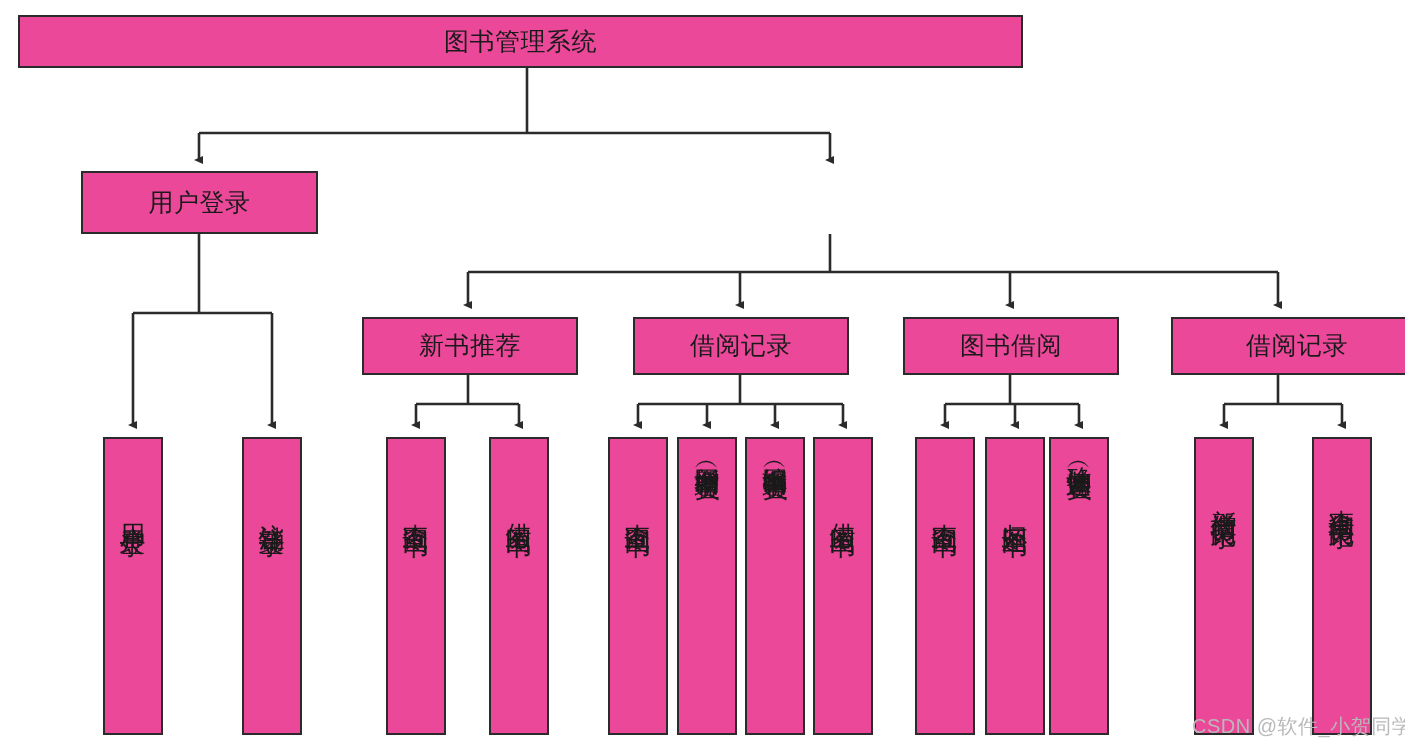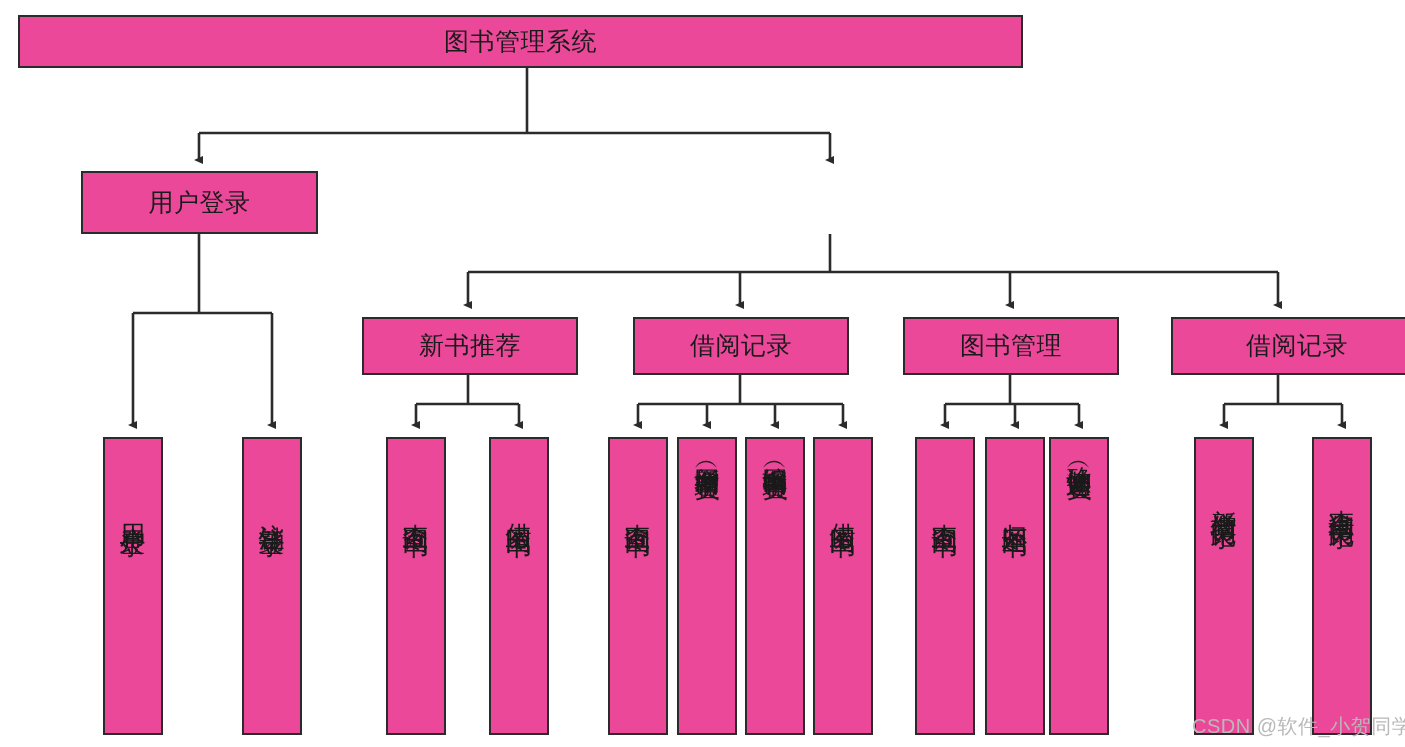--- a/index.html
+++ b/index.html
@@ -147,21 +147,21 @@
     <span class="label">用户登录</span>
   </div>
 
   <div class="node h" style="left:362px; top:317px; width:216px; height:58px;">
     <span class="label">新书推荐</span>
   </div>
   <div class="node h" style="left:633px; top:317px; width:216px; height:58px;">
     <span class="label">借阅记录</span>
   </div>
   <div class="node h" style="left:903px; top:317px; width:216px; height:58px;">
-    <span class="label">图书管理</span>
+    <span class="label">图书借阅</span>
   </div>
   <div class="node h" style="left:1171px; top:317px; width:252px; height:58px;">
     <span class="label">借阅记录</span>
   </div>
 
   <div class="node v mid2" style="left:103px; top:437px; width:60px; height:298px;">
     <span class="label">用户登录</span>
   </div>
   <div class="node v mid2" style="left:242px; top:437px; width:60px; height:298px;">
     <span class="label">注销登录</span>

